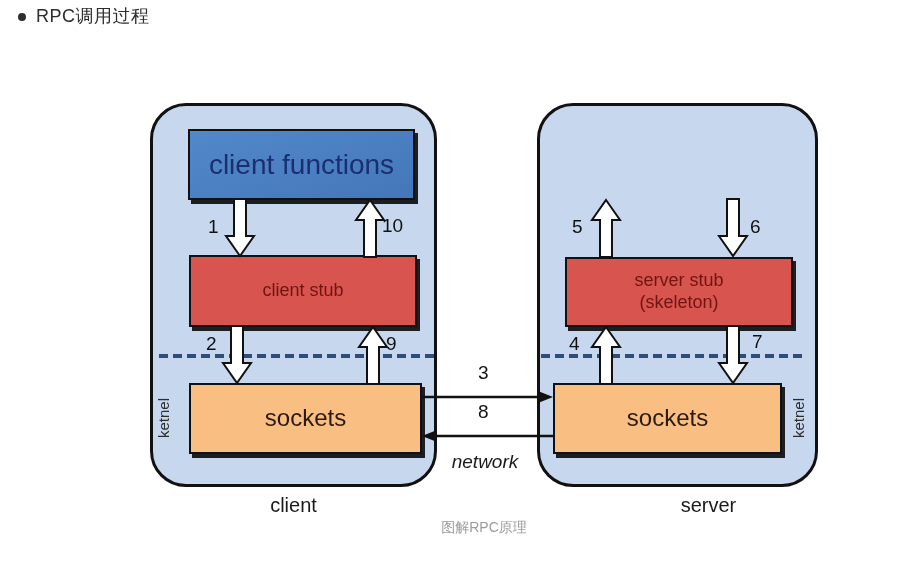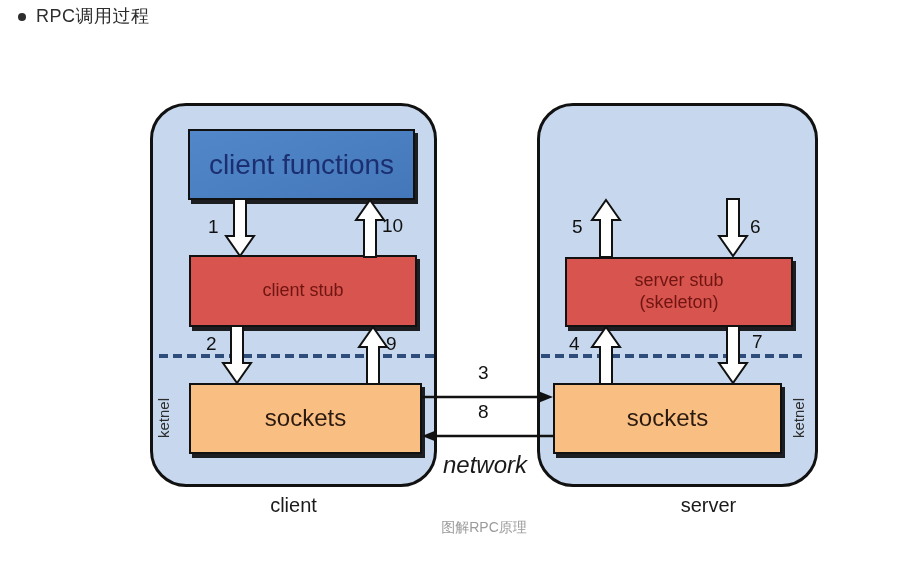--- a/index.html
+++ b/index.html
@@ -68,21 +68,21 @@
   .varrow { position: absolute; width: 32px; height: 60px; }
   .varrow svg, .harrow svg { display: block; }
   .harrow { position: absolute; width: 133px; height: 14px; }
 
   .step {
     position: absolute; font-size: 19px; color: #111; line-height: 1;
   }
 
   .network-label {
     position: absolute; left: 430px; top: 451px; width: 110px;
-    text-align: center; font-style: italic; font-size: 24px; color: #1a1a1a;
+    text-align: center; font-style: italic; font-size: 19px; color: #1a1a1a;
   }
 
   .kernel-label {
     position: absolute; width: 90px; height: 20px; text-align: center;
     transform: rotate(-90deg); font-size: 15px; color: #2c2c2c;
   }
   .kernel-label.client { left: 120px; top: 408px; }
   .kernel-label.server { left: 755px; top: 408px; }
 
   .panel-label { position: absolute; top: 494px; text-align: center; font-size: 20px; color: #1a1a1a; }

